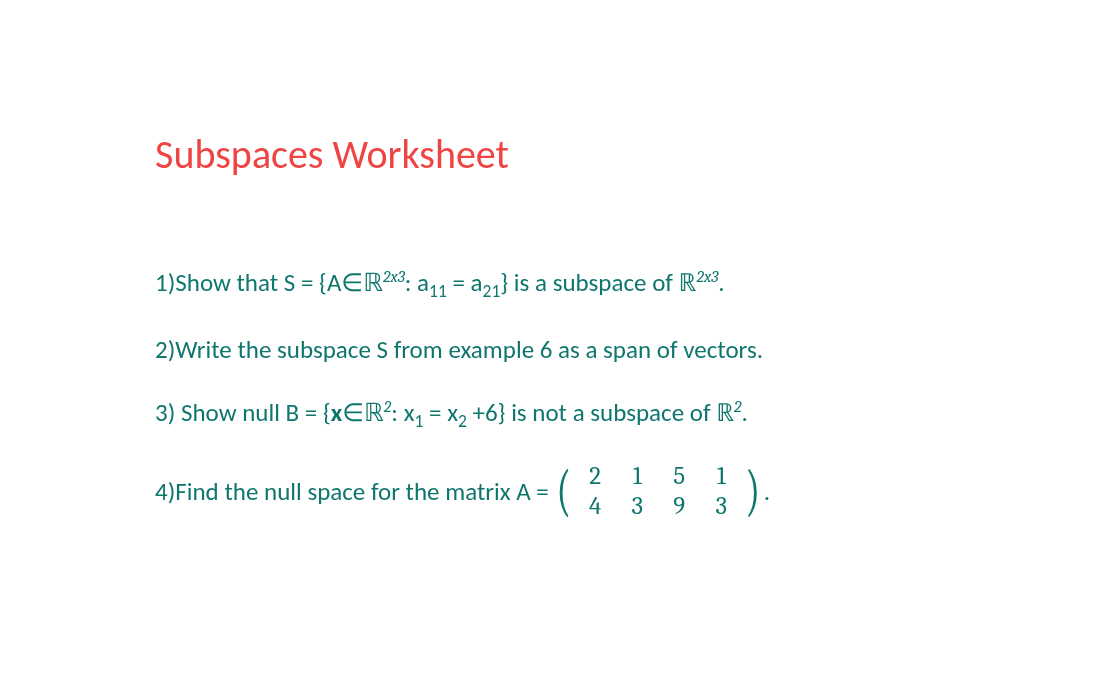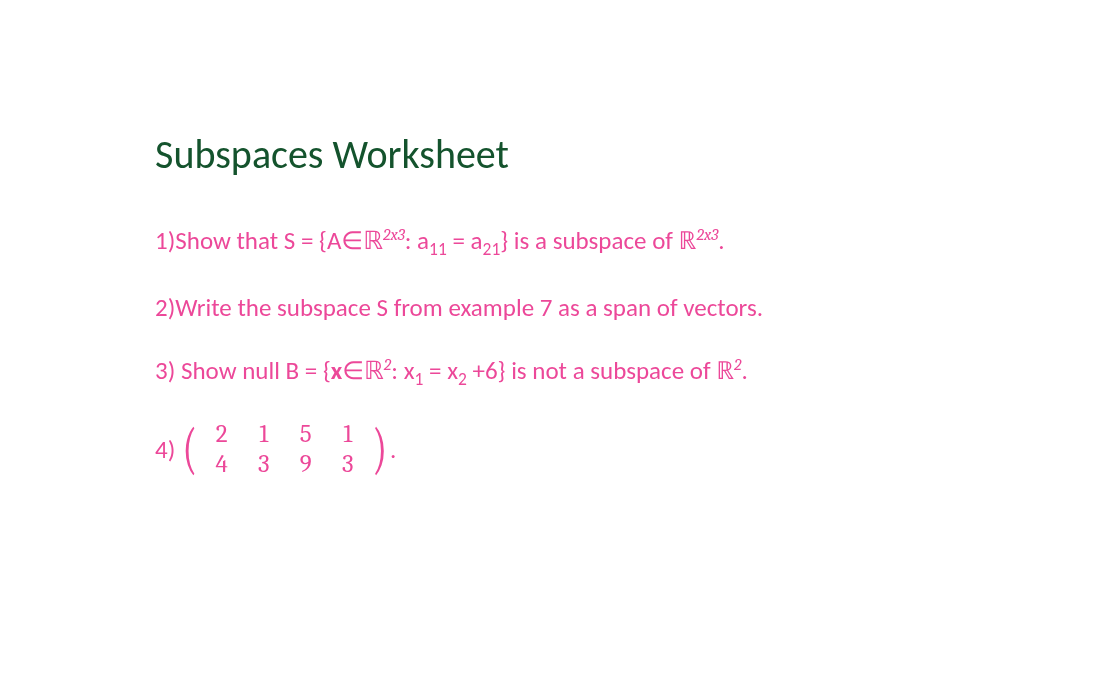--- a/index.html
+++ b/index.html
@@ -11,27 +11,27 @@
       width: 1120px;
       height: 686px;
       background: #ffffff;
       font-family: Calibri, 'Segoe UI', Arial, sans-serif;
       color: #000000;
       padding: 130px 155px 0 155px;
     }
     .title {
       font-size: 40px;
       font-weight: 400;
-      color: #14532d;
-      margin-bottom: 44px;
+      color: #ef4444;
+      margin-bottom: 86px;
       font-family: 'Calibri Light', Calibri, sans-serif;
     }
     .problem {
       font-size: 25px;
-      color: #ec4899;
+      color: #0f766e;
       margin-bottom: 28px;
       line-height: 1.4;
     }
     .problem4 {
       display: flex;
       align-items: center;
       flex-wrap: nowrap;
     }
     .bb {
       font-family: 'Cambria Math', Cambria, serif;
@@ -84,29 +84,30 @@
 </head>
 <body>
 
 <h1 class="title">Subspaces Worksheet</h1>
 
 <div class="problem">
   <span>1)</span><span>Show that S = {A</span><span class="epsilon">∈</span><span class="bb">ℝ</span><span class="sup">2x3</span><span>: a</span><span class="sub">11</span><span> = a</span><span class="sub">21</span><span>} is a subspace of </span><span class="bb">ℝ</span><span class="sup">2x3</span><span>.</span>
 </div>
 
 <div class="problem">
-  <span>2)</span><span>Write the subspace S from example 7 as a span of vectors.</span>
+  <span>2)</span><span>Write the subspace S from example 6 as a span of vectors.</span>
 </div>
 
 <div class="problem">
   <span>3)</span><span> Show null B = {</span><span class="bold">x</span><span class="epsilon">∈</span><span class="bb">ℝ</span><span class="sup">2</span><span>: x</span><span class="sub">1</span><span> = x</span><span class="sub">2</span><span> +6} is not a subspace of </span><span class="bb">ℝ</span><span class="sup">2</span><span>.</span>
 </div>
 
 <div class="problem problem4">
   <span>4)</span>
+    <span>Find the null space for the matrix A = </span>
   <span class="matrix-wrapper">
     <span class="paren">(</span>
     <span class="matrix">
       <span class="matrix-row">
         <span class="matrix-cell">2</span>
         <span class="matrix-cell">1</span>
         <span class="matrix-cell">5</span>
         <span class="matrix-cell">1</span>
       </span>
       <span class="matrix-row">

